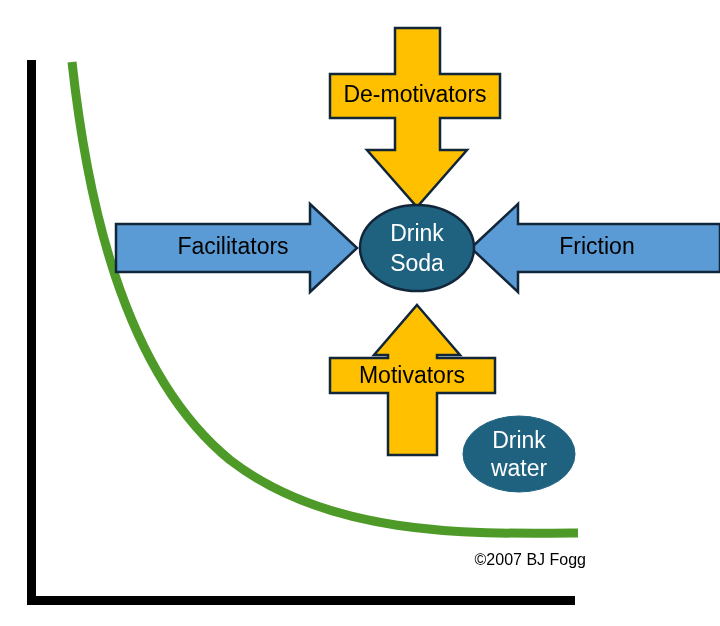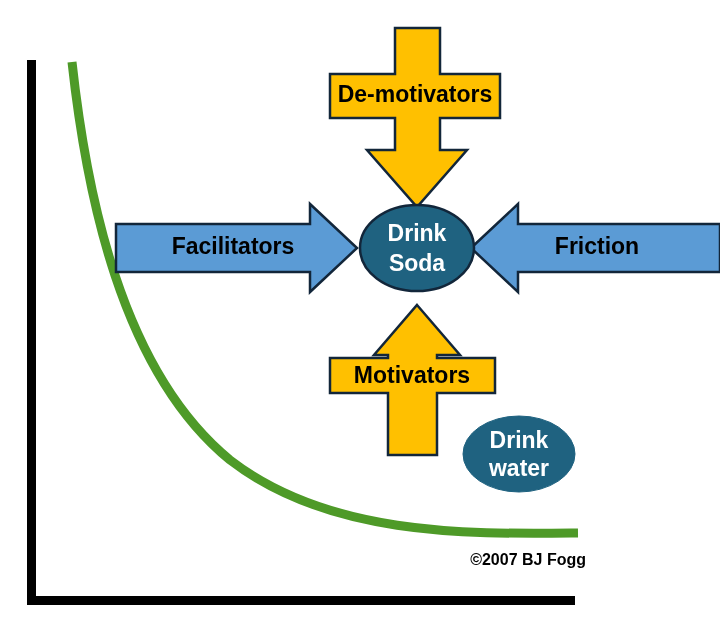--- a/index.html
+++ b/index.html
@@ -9,21 +9,20 @@
   }
   body {
     font-family: "Liberation Sans", sans-serif;
   }
   #canvas {
     position: relative;
     width: 720px;
     height: 626px;
     background: #ffffff;
     overflow: hidden;
-    font-weight: bold;
   }
   svg#diagram {
     position: absolute;
     left: 0;
     top: 0;
     width: 720px;
     height: 626px;
     display: block;
   }
   .shape-label {

